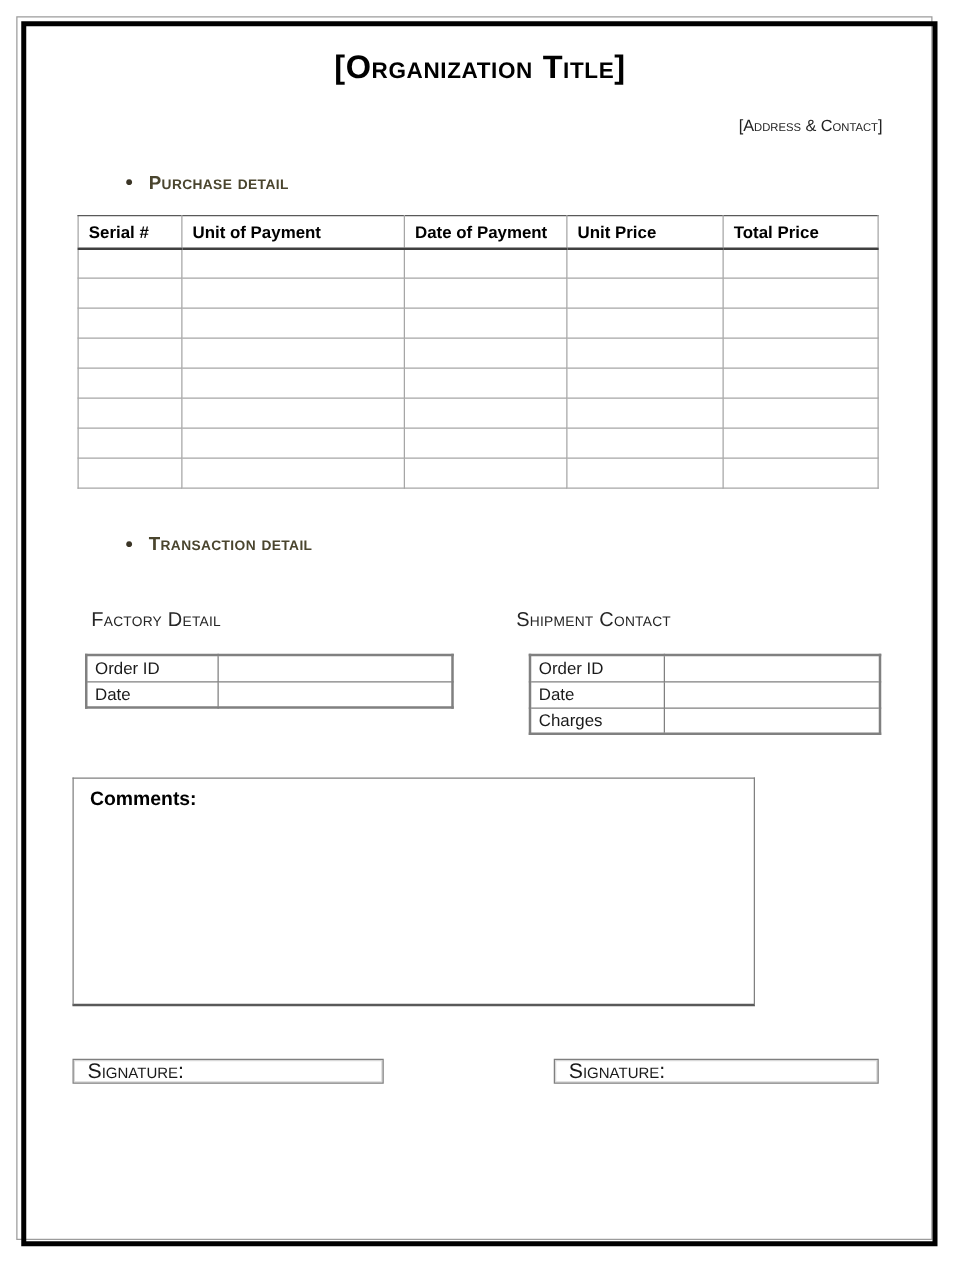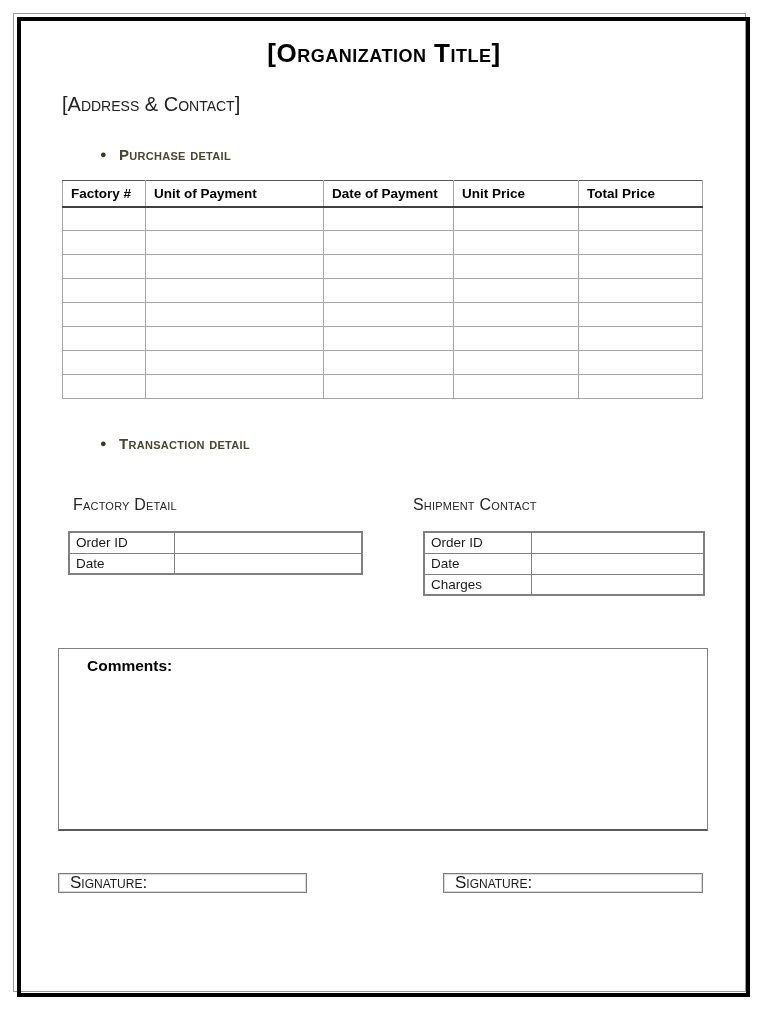--- a/index.html
+++ b/index.html
@@ -26,23 +26,23 @@
   .doc-title {
     text-align: center;
     font-variant: small-caps;
     font-weight: bold;
     font-size: 26px;
     letter-spacing: 0.5px;
     margin-top: 8px;
     color: #000;
   }
   .doc-subtitle {
-    text-align: left;
-    font-variant: small-caps;
-    font-size: 20px;
+    text-align: right;
+    font-variant: small-caps;
+    font-size: 13px;
     margin-top: 24px;
     color: #222;
   }
   .section-heading {
     margin-top: 30px;
     padding-left: 38px;
     font-variant: small-caps;
     font-weight: bold;
     font-size: 15px;
     color: #4a452e;
@@ -99,27 +99,27 @@
   .mini-table td {
     border: 1px solid #808080;
     height: 21px;
     font-size: 13.5px;
     padding: 0 6px;
     color: #1a1a1a;
   }
 
   
   .comments-box {
-    margin-top: 52px;
+    margin-top: 34px;
     margin-left: -4px;
-    width: 650px;
+    width: 546px;
     height: 183px;
     border: 1px solid #808080;
     border-bottom: 2px solid #595959;
-    padding: 8px 28px;
+    padding: 8px 13px;
   }
   .comments-label { font-weight: bold; font-size: 15.5px; color: #000; }
 
   
   .signature-row { display: flex; margin-top: 42px; margin-left: -4px; }
   .signature-box {
     height: 20px;
     border: 1px solid #7f7f7f;
     box-shadow: inset 0 0 0 1px #d9d9d9;
     display: flex; align-items: center;
@@ -150,21 +150,21 @@
   <table class="purchase-table">
     <colgroup>
       <col style="width:83px">
         <col style="width:178px">
         <col style="width:130px">
         <col style="width:125px">
         <col style="width:124px">
     </colgroup>
     <thead>
       <tr>
-        <th>Factory #</th>
+        <th>Serial #</th>
         <th>Unit of Payment</th>
         <th>Date of Payment</th>
         <th>Unit Price</th>
         <th>Total Price</th>
       </tr>
     </thead>
     <tbody>
       <tr>
           <td></td>
           <td></td>

